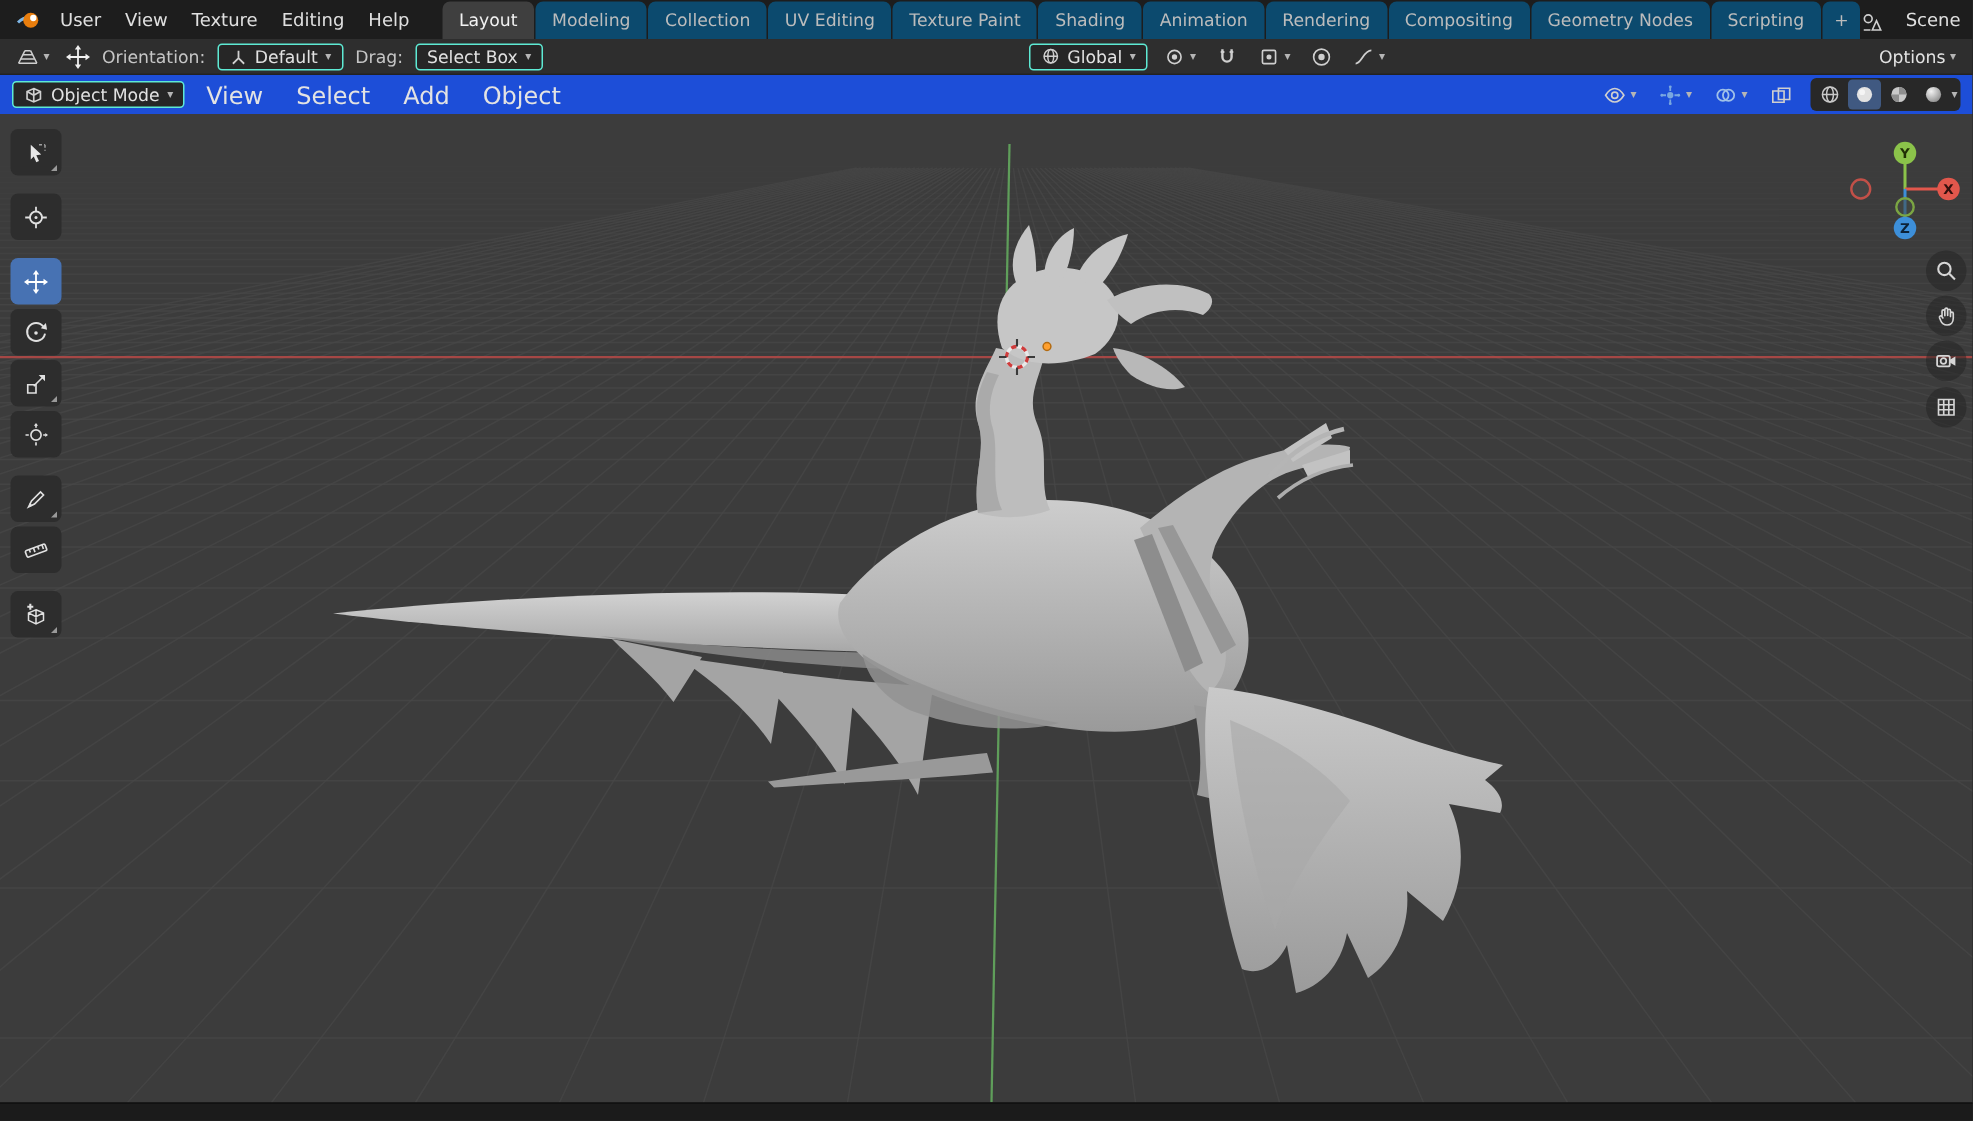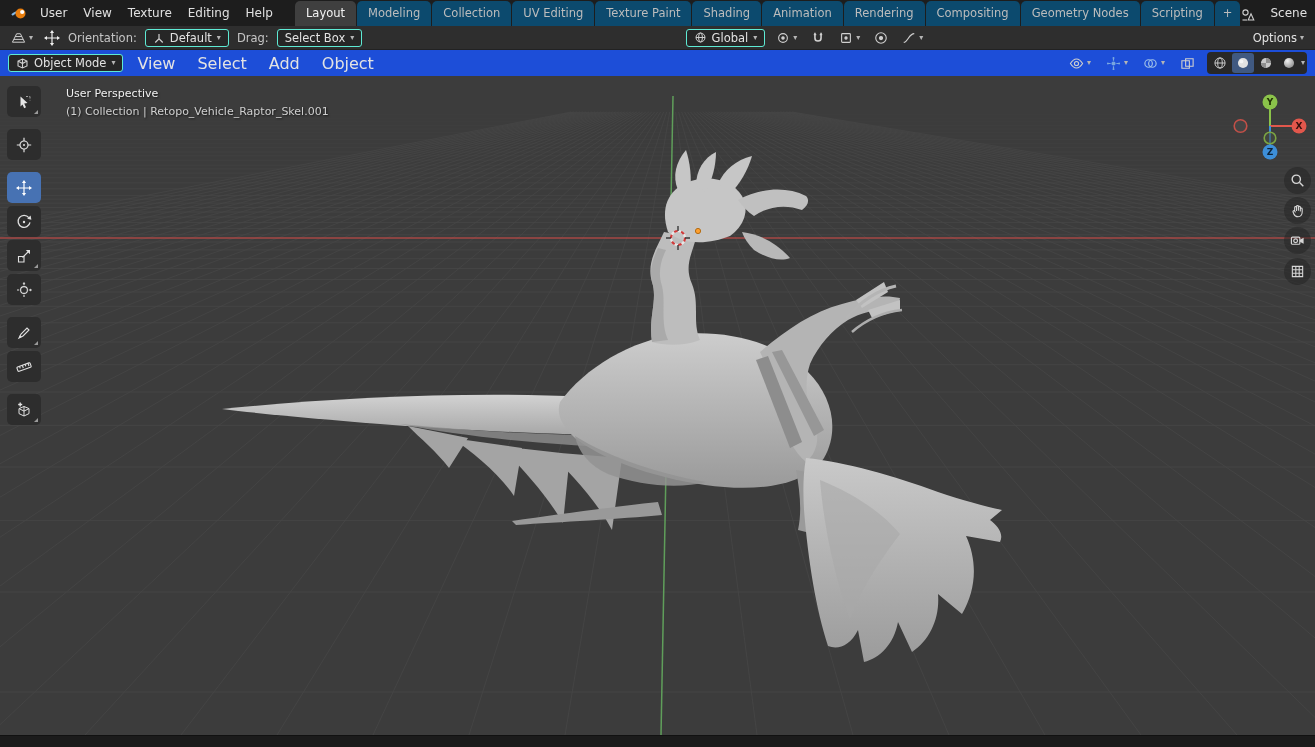--- a/index.html
+++ b/index.html
@@ -456,24 +456,20 @@
             </radialGradient>
               </defs>
             <circle cx="8" cy="8" r="5.8" fill="url(#gSph)"></circle>
           </svg>
         </span>
         <span class="chev">▾</span>
       </span>
     </div>
   </div>
 
-  <div class="vp-info">
-    <div class="l1">User Perspective</div>
-    <div class="l2">(1) Collection | Retopo_Vehicle_Raptor_Skel.001</div>
-  </div>
 
   <div class="tools">
     <span class="toolbtn fly">
       <svg class="ic" width="16" height="16" viewBox="0 0 16 16">
         <path d="M10 2.5 H14 M14 2.5 V6.5" stroke="#9f9f9f" stroke-dasharray="2 1.4" fill="none"></path>
         <path d="M4.5 2.5 L11.5 9 L8.2 9.5 L10 13.3 L8.2 14.2 L6.5 10.4 L4.5 12.4 Z" fill="#e6e6e6"></path>
       </svg>
     </span>
     <span class="toolbtn grp">
       <svg class="ic" width="16" height="16" viewBox="0 0 16 16" fill="none" stroke="#e0e0e0" stroke-width="1.2">

